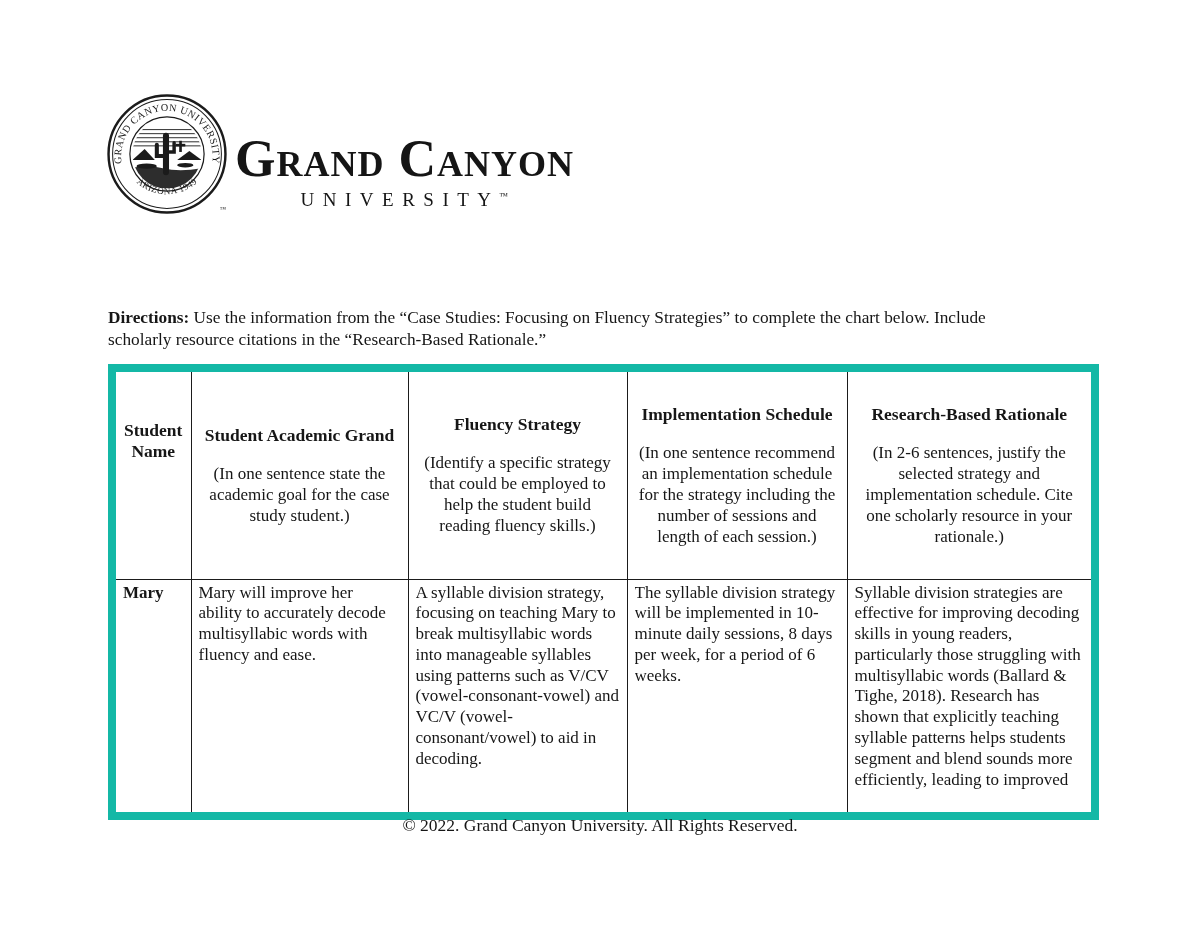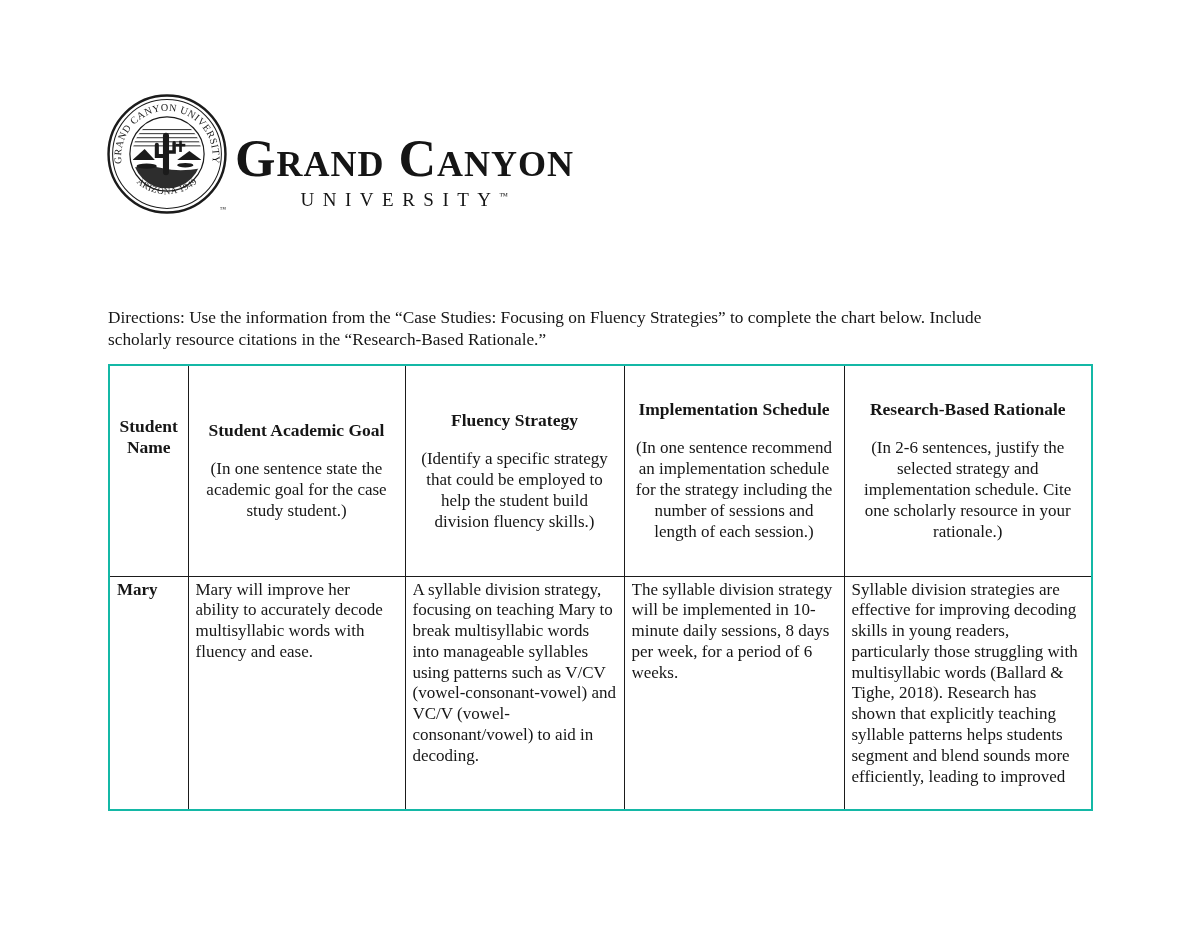--- a/index.html
+++ b/index.html
@@ -49,30 +49,30 @@
     color: #0e0e0e;
   }
   .directions {
     position: absolute;
     left: 108px; top: 307px;
     width: 936px;
     font-size: 17.3px;
     line-height: 21.5px;
     color: #161616;
   }
-  .directions b { font-weight: normal; }
+  .directions b { font-weight: bold; }
 
   
   table.worksheet {
     position: absolute;
     left: 108px; top: 364px;
     width: 983px;
     border-collapse: collapse;
     table-layout: fixed;
-    border: 2px solid #14b8a6;
+    border: 8px solid #14b8a6;
   }
   table.worksheet th, table.worksheet td {
     border: 1.5px solid #1b1b1b;
     font-size: 17px;
     color: #161616;
   }
   tr.header-row { height: 211px; }
   tr.data-row { height: 233px; }
   th.hcell {
     vertical-align: middle;
@@ -172,26 +172,26 @@
       <col style="width:220px">
       <col style="width:248px">
     </colgroup>
     <thead>
       <tr class="header-row">
         <th class="hcell first">
           <div class="th-title">Student Name</div>
 
         </th>
         <th class="hcell">
-          <div class="th-title">Student Academic Goal</div>
+          <div class="th-title">Student Academic Grand</div>
           <div class="th-desc">(In one sentence state the academic goal for the case study student.)</div>
         </th>
         <th class="hcell">
           <div class="th-title">Fluency Strategy</div>
-          <div class="th-desc">(Identify a specific strategy that could be employed to help the student build division fluency skills.)</div>
+          <div class="th-desc">(Identify a specific strategy that could be employed to help the student build reading fluency skills.)</div>
         </th>
         <th class="hcell">
           <div class="th-title">Implementation Schedule</div>
           <div class="th-desc">(In one sentence recommend an implementation schedule for the strategy including the number of sessions and length of each session.)</div>
         </th>
         <th class="hcell">
           <div class="th-title">Research-Based Rationale</div>
           <div class="th-desc">(In 2-6 sentences, justify the selected strategy and implementation schedule. Cite one scholarly resource in your rationale.)</div>
         </th>
       </tr>
@@ -210,14 +210,15 @@
         <td class="dcell">
           <div class="cellbox">The syllable division strategy will be implemented in 10-minute daily sessions, 8 days per week, for a period of 6 weeks.</div>
         </td>
         <td class="dcell">
           <div class="cellbox">Syllable division strategies are effective for improving decoding skills in young readers, particularly those struggling with multisyllabic words (Ballard &amp; Tighe, 2018). Research has shown that explicitly teaching syllable patterns helps students segment and blend sounds more efficiently, leading to improved</div>
         </td>
       </tr>
     </tbody>
   </table>
 
+  <div class="copyright">© 2022. Grand Canyon University. All Rights Reserved.</div>
 
 </div>
 
 </body></html>

